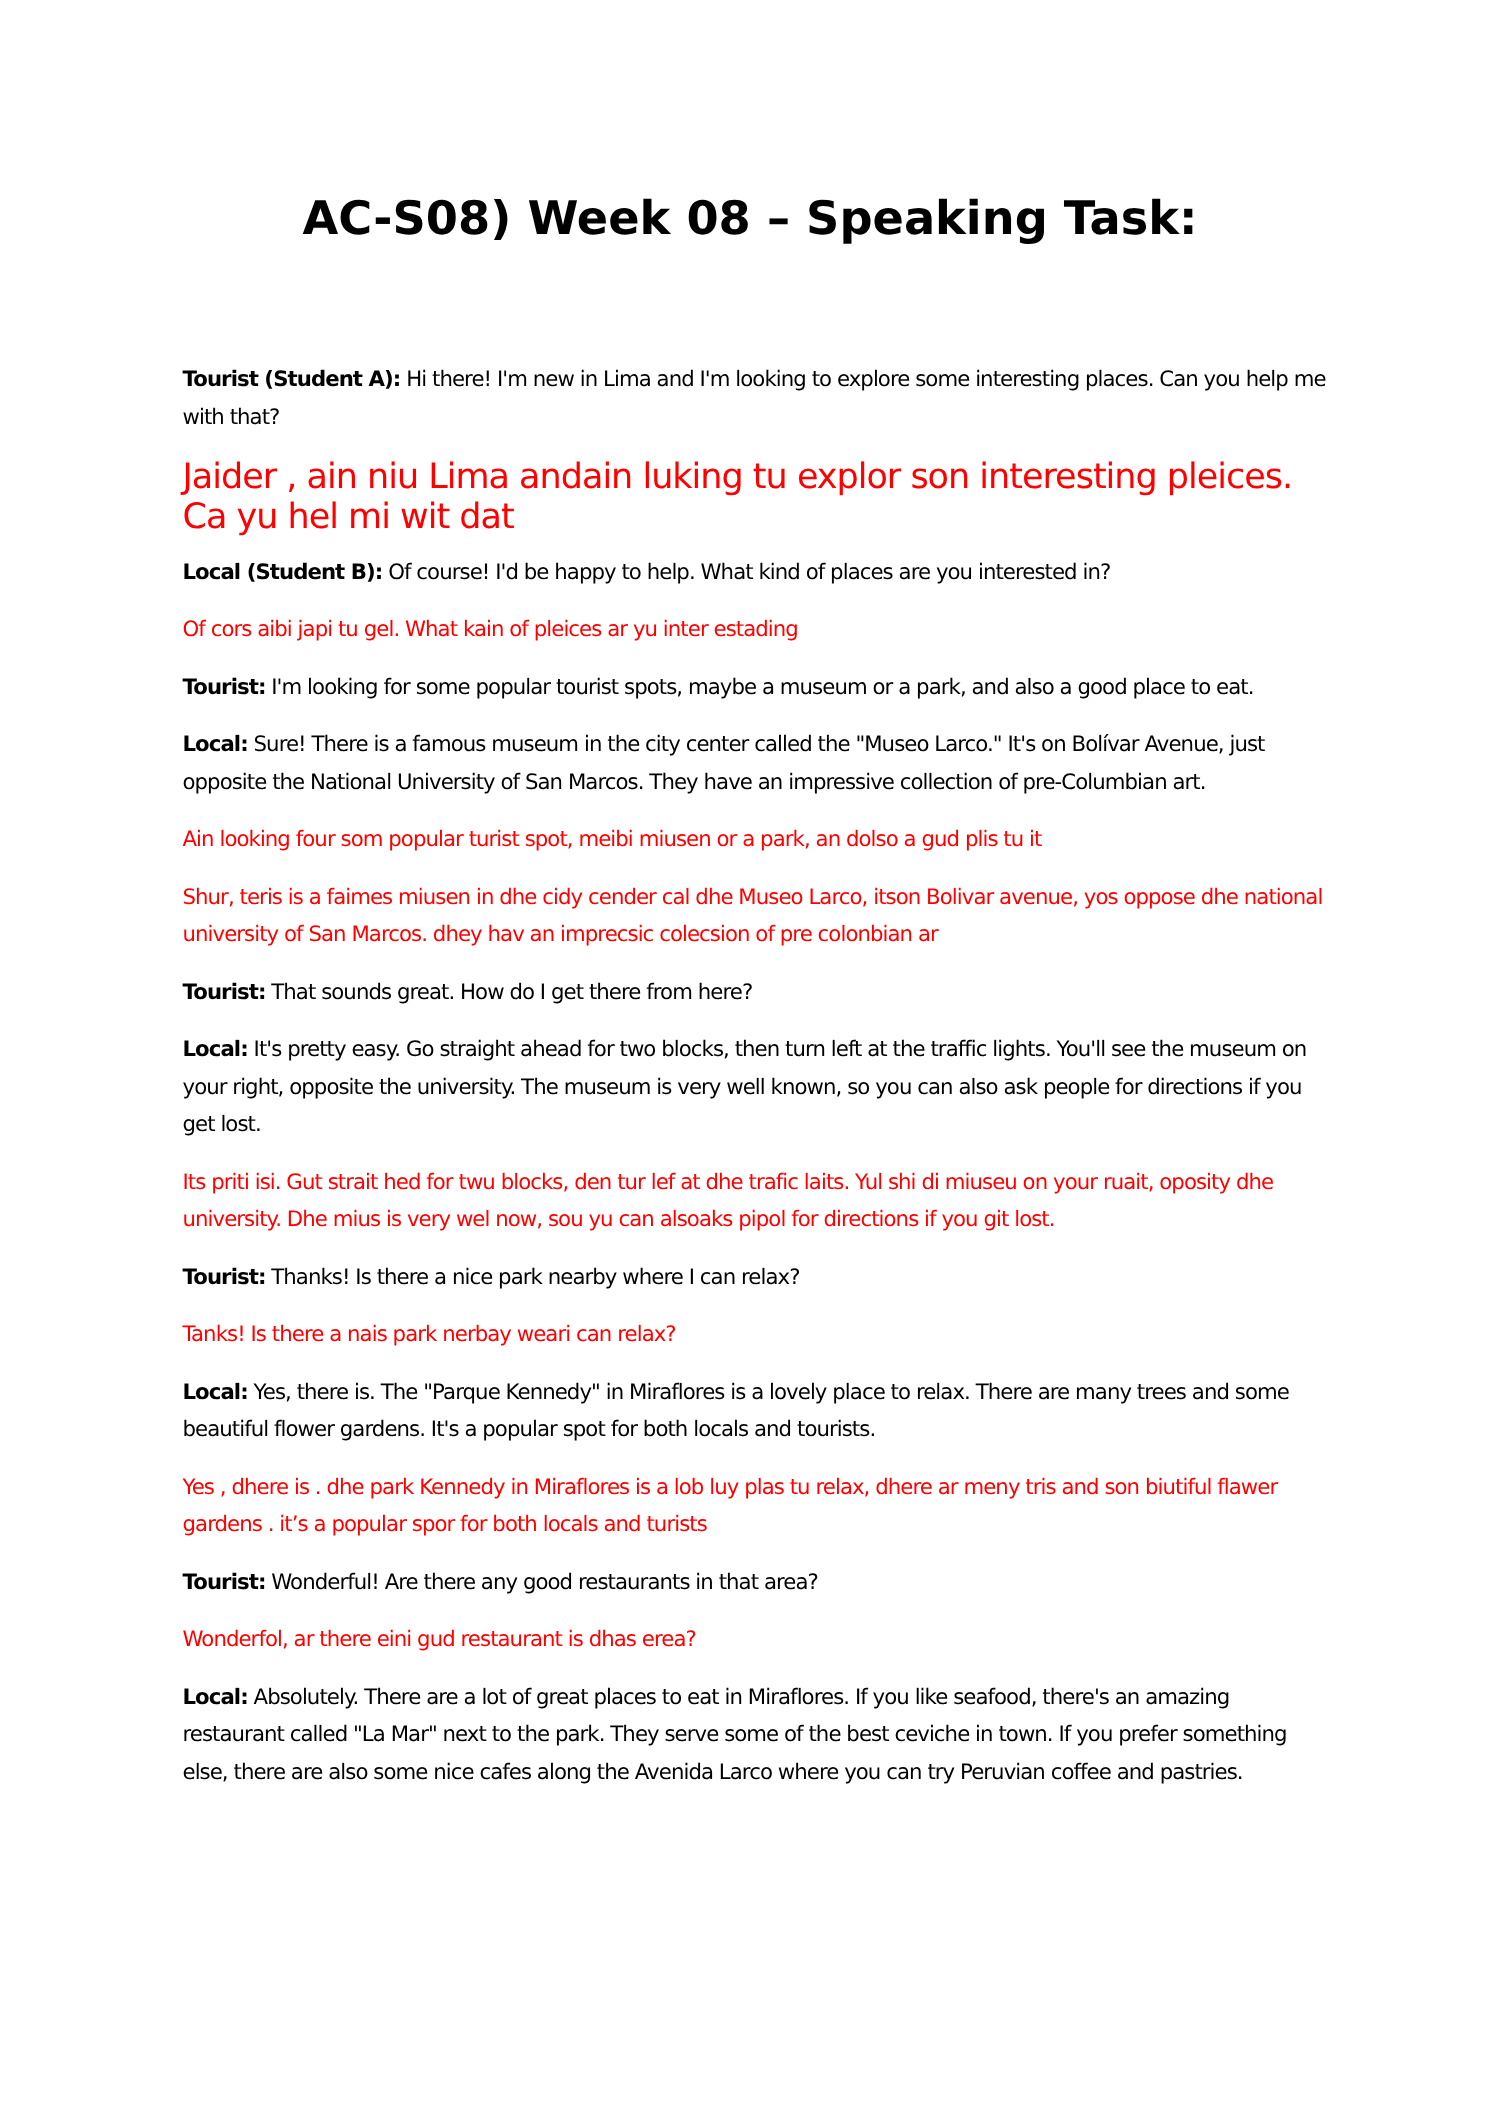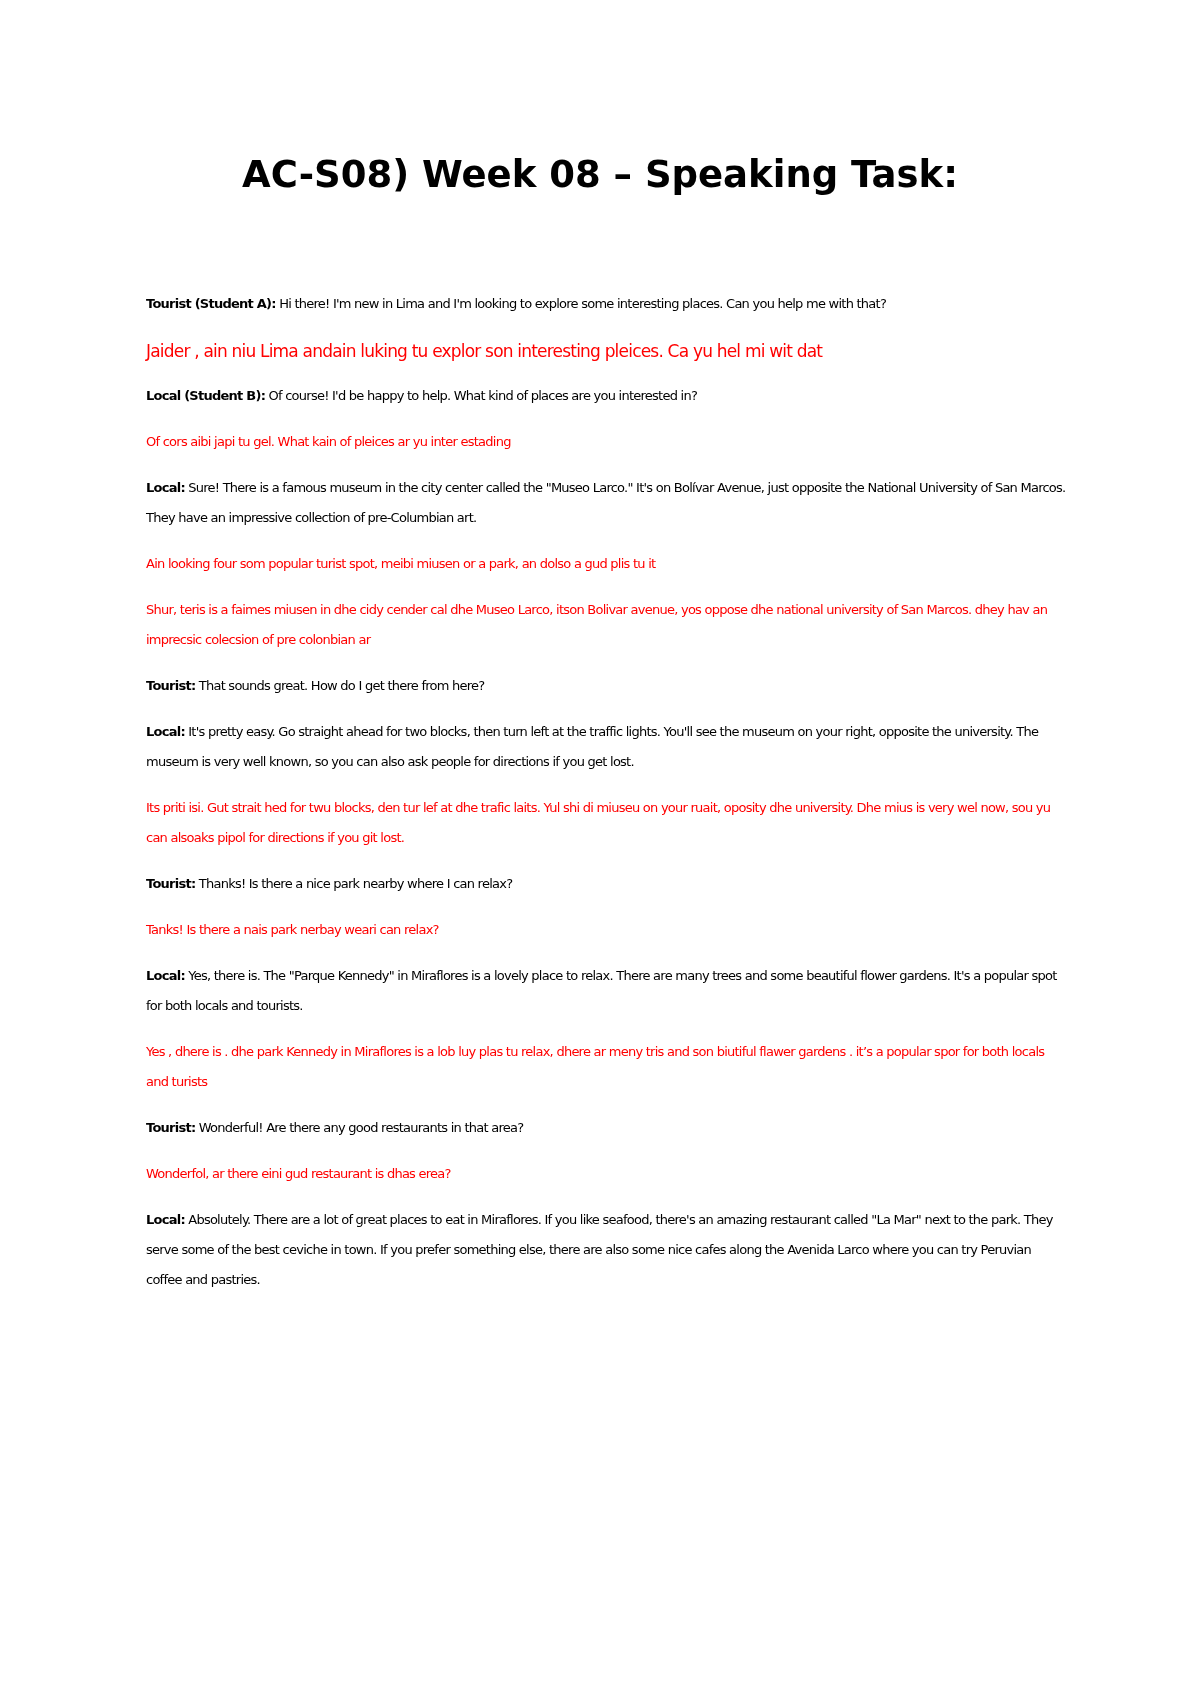--- a/index.html
+++ b/index.html
@@ -37,34 +37,34 @@
     }
     .title div { white-space: nowrap; }
     .body {
       position: absolute;
       left: 146px;
       top: 289px;
       width: 920px;
     }
     .para {
       font-family: "DejaVu Sans", sans-serif;
-      font-size: 13px;
+      font-size: 17px;
       line-height: 30px;
       letter-spacing: -0.75px;
       margin: 0 0 16px 0;
       color: #000000;
     }
     .para .speaker {
       font-weight: bold;
     }
     .para.red {
       color: #ff0000;
     }
     .para.red.large {
-      font-size: 17px;
+      font-size: 28px;
       letter-spacing: -0.8px;
       line-height: 32px;
       margin-bottom: 14px;
     }
   </style>
 </head>
 <body>
 
 <div class="page">
 
@@ -77,20 +77,23 @@
     <p class="para">
       <span class="speaker">Tourist (Student A):</span><span> Hi there! I'm new in Lima and I'm looking to explore some interesting places. Can you help me with that?</span>
     </p>
     <p class="para red large">Jaider , ain niu Lima andain luking tu explor son interesting pleices. Ca yu hel mi  wit dat</p>
 
     <p class="para">
       <span class="speaker">Local (Student B):</span><span> Of course! I'd be happy to help. What kind of places are you interested in?</span>
     </p>
     <p class="para red">Of cors  aibi japi tu gel. What kain of pleices  ar yu inter estading</p>
 
+    <p class="para">
+      <span class="speaker">Tourist:</span><span> I'm looking for some popular tourist spots, maybe a museum or a park, and also a good place to eat.</span>
+    </p>
     <p class="para">
       <span class="speaker">Local:</span><span> Sure! There is a famous museum in the city center called the "Museo Larco." It's on Bolívar Avenue, just opposite the National University of San Marcos. They have an impressive collection of pre-Columbian art.</span>
     </p>
 
     <p class="para red">Ain looking four som popular turist spot,  meibi miusen or a park, an dolso a gud plis tu it</p>
     <p class="para red">Shur, teris  is a faimes miusen in dhe  cidy cender cal dhe  Museo Larco, itson  Bolivar avenue, yos oppose dhe national university of San Marcos. dhey hav an imprecsic colecsion of pre colonbian ar</p>
 
     <p class="para">
       <span class="speaker">Tourist:</span><span> That sounds great. How do I get there from here?</span>
     </p>

